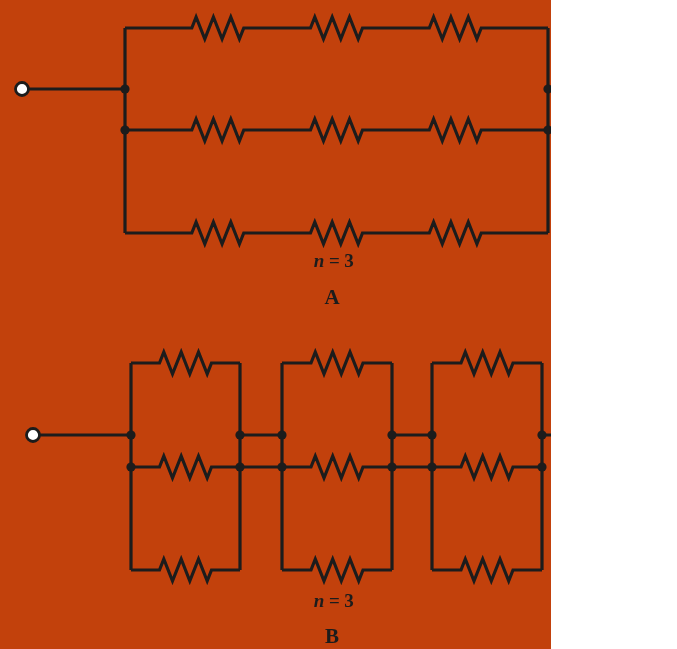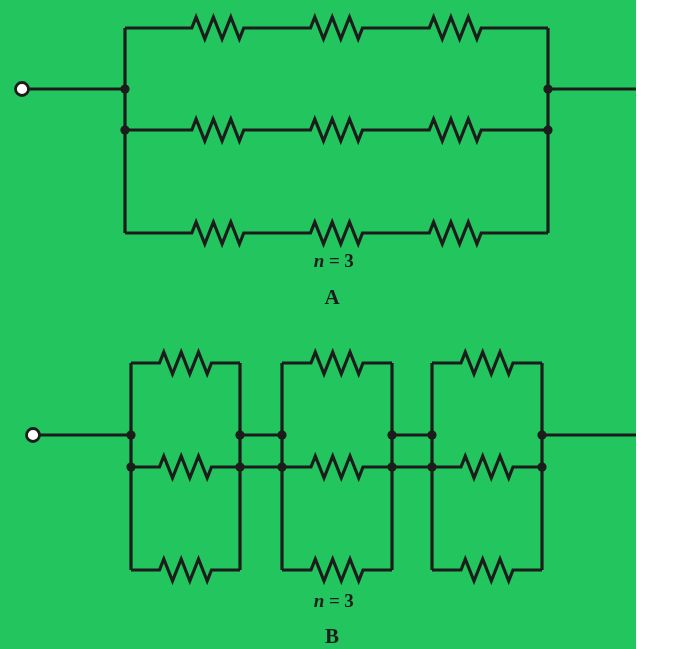--- a/index.html
+++ b/index.html
@@ -3,23 +3,23 @@
 <meta charset="utf-8">
 <style>
   html, body {
     margin: 0;
     padding: 0;
     background: #ffffff;
     font-family: "Liberation Serif", serif;
   }
   #stage {
     position: relative;
-    width: 636px;
+    width: 551px;
     height: 649px;
-    background: #22c55e;
+    background: #c2410c;
     overflow: hidden;
   }
   #circuit-svg {
     position: absolute;
     left: 0;
     top: 0;
   }
   .caption {
     position: absolute;
     transform: translate(-50%, -50%);

